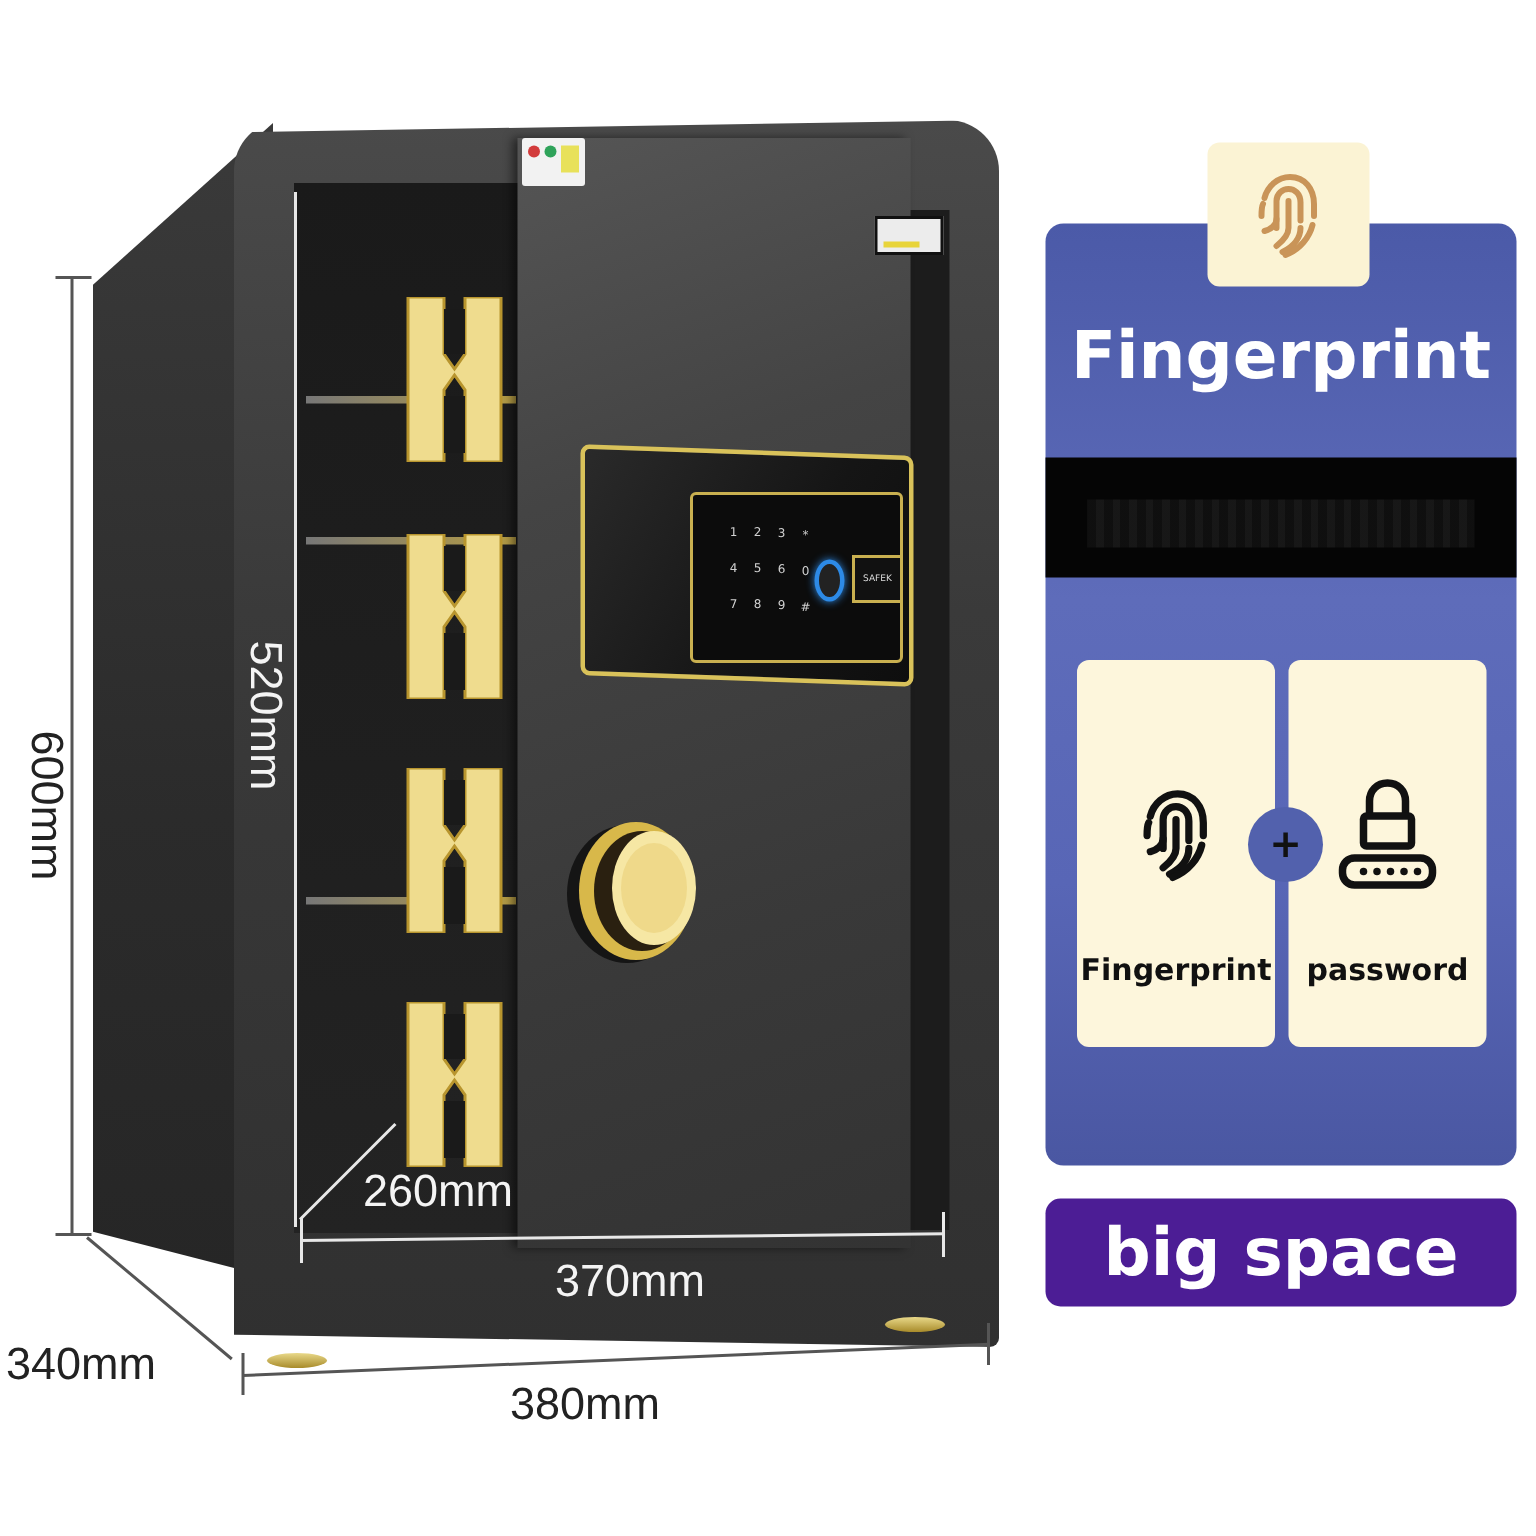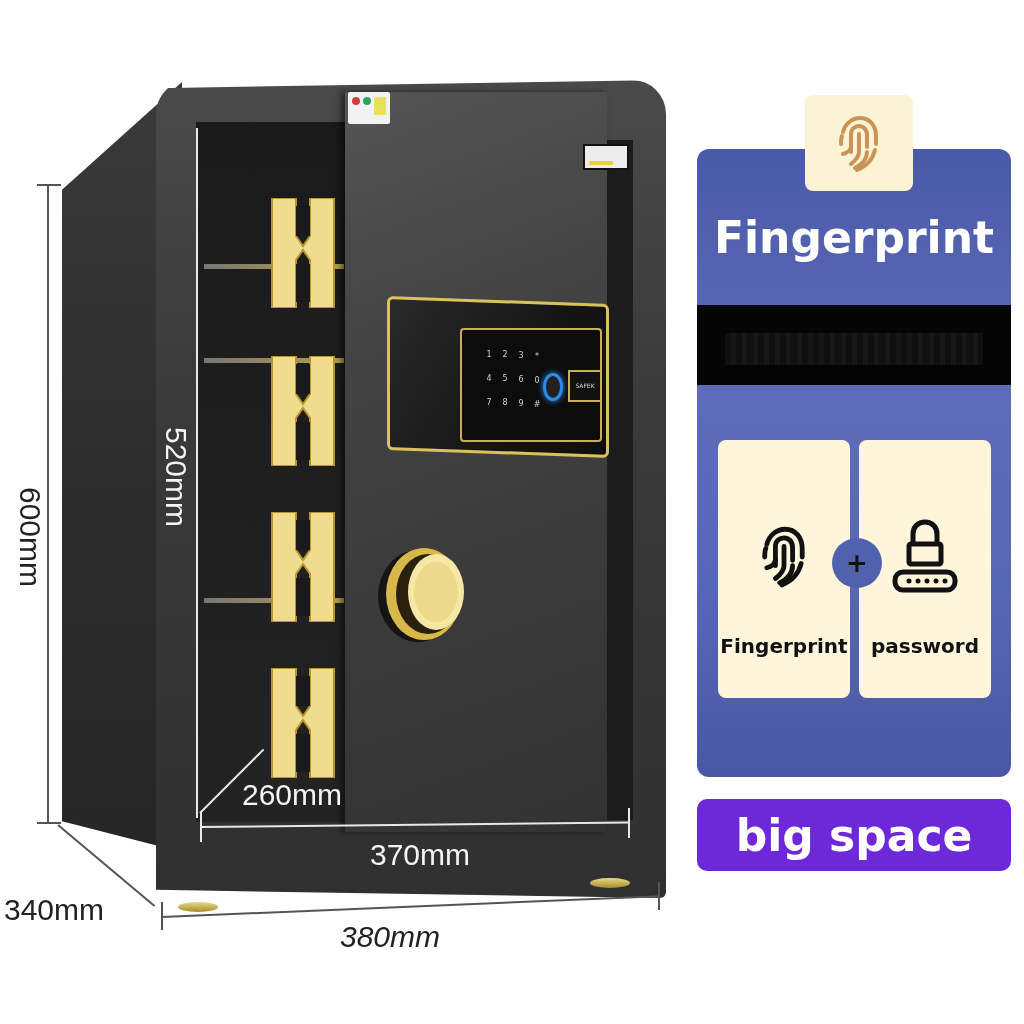--- a/index.html
+++ b/index.html
@@ -126,21 +126,21 @@
       font-weight: bold; font-size: 20px; color: #111;
       font-family: "DejaVu Sans", sans-serif;
     }
     .plus-circle {
       left: 832px; top: 538px; width: 50px; height: 50px; border-radius: 50%;
       background: #5261ad; color: #111; font-weight: bold; font-size: 26px;
       display: flex; align-items: center; justify-content: center;
       font-family: "DejaVu Sans", sans-serif;
     }
     .big-space {
-      left: 697px; top: 799px; width: 314px; height: 72px; background: #6d28d9;
+      left: 697px; top: 799px; width: 314px; height: 72px; background: #4c1d95;
       border-radius: 10px; color: #fff; font-weight: bold; font-size: 44px;
       display: flex; align-items: center; justify-content: center;
       font-family: "DejaVu Sans", sans-serif;
     }
   </style>
 </head>
 <body>
 
 <div class="abs">
 
@@ -239,21 +239,21 @@
   <div class="abs dim-line-light" style="left:200px;top:812px;width:2px;height:30px;"></div>
   <div class="abs dim-line-light" style="left:628px;top:808px;width:2px;height:30px;"></div>
   <div class="abs dim-text-light" style="left:370px;top:838px;">370mm</div>
 
   <div class="abs dim-line" style="left:58px;top:824px;width:126px;height:2px;transform:rotate(40deg);transform-origin:left center;"></div>
   <div class="abs dim-text-dark" style="left:4px;top:893px;">340mm</div>
 
   <div class="abs dim-line" style="left:162px;top:916px;width:498px;height:2px;transform:rotate(-2.4deg);transform-origin:left center;"></div>
   <div class="abs dim-line" style="left:161px;top:902px;width:2px;height:28px;"></div>
   <div class="abs dim-line" style="left:658px;top:882px;width:2px;height:28px;"></div>
-  <div class="abs dim-text-dark" style="left:340px;top:920px;font-style:italic;">380mm</div>
+  <div class="abs dim-text-dark" style="left:340px;top:920px;">380mm</div>
 </div>
 
 <div class="abs info-card"></div>
 
 <div class="abs fp-badge">
   <svg width="56" height="62" viewBox="0 0 56 62" fill="none" stroke="#c99458" stroke-width="4" stroke-linecap="round">
     <path d="M12 20c2-8 9-14 17-14 10 0 16 8 16 18v8"></path>
     <path d="M10 32c0-3 0-6 1-8"></path>
     <path d="M20 40V22c0-5 4-8 8-8s8 3 8 9v12"></path>
     <path d="M28 22v18c0 4-3 8-8 12"></path>

